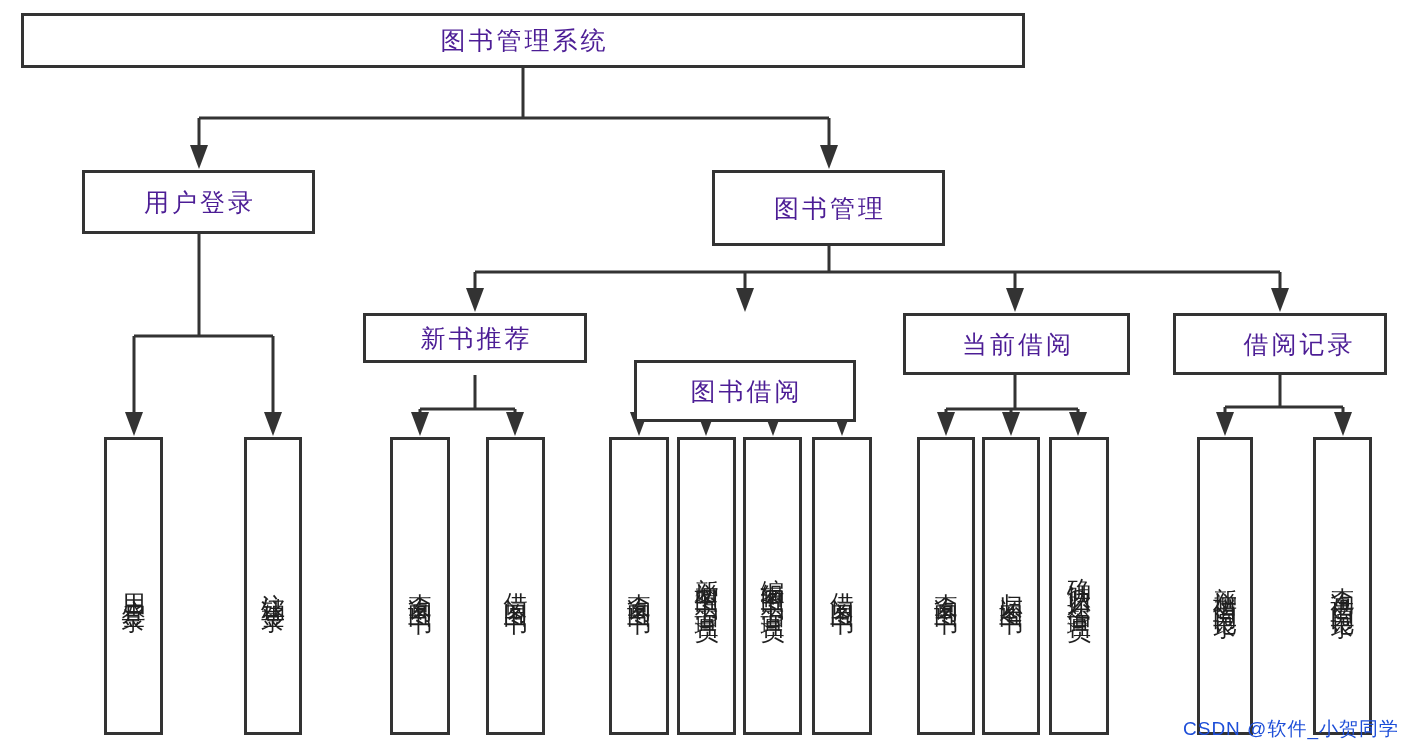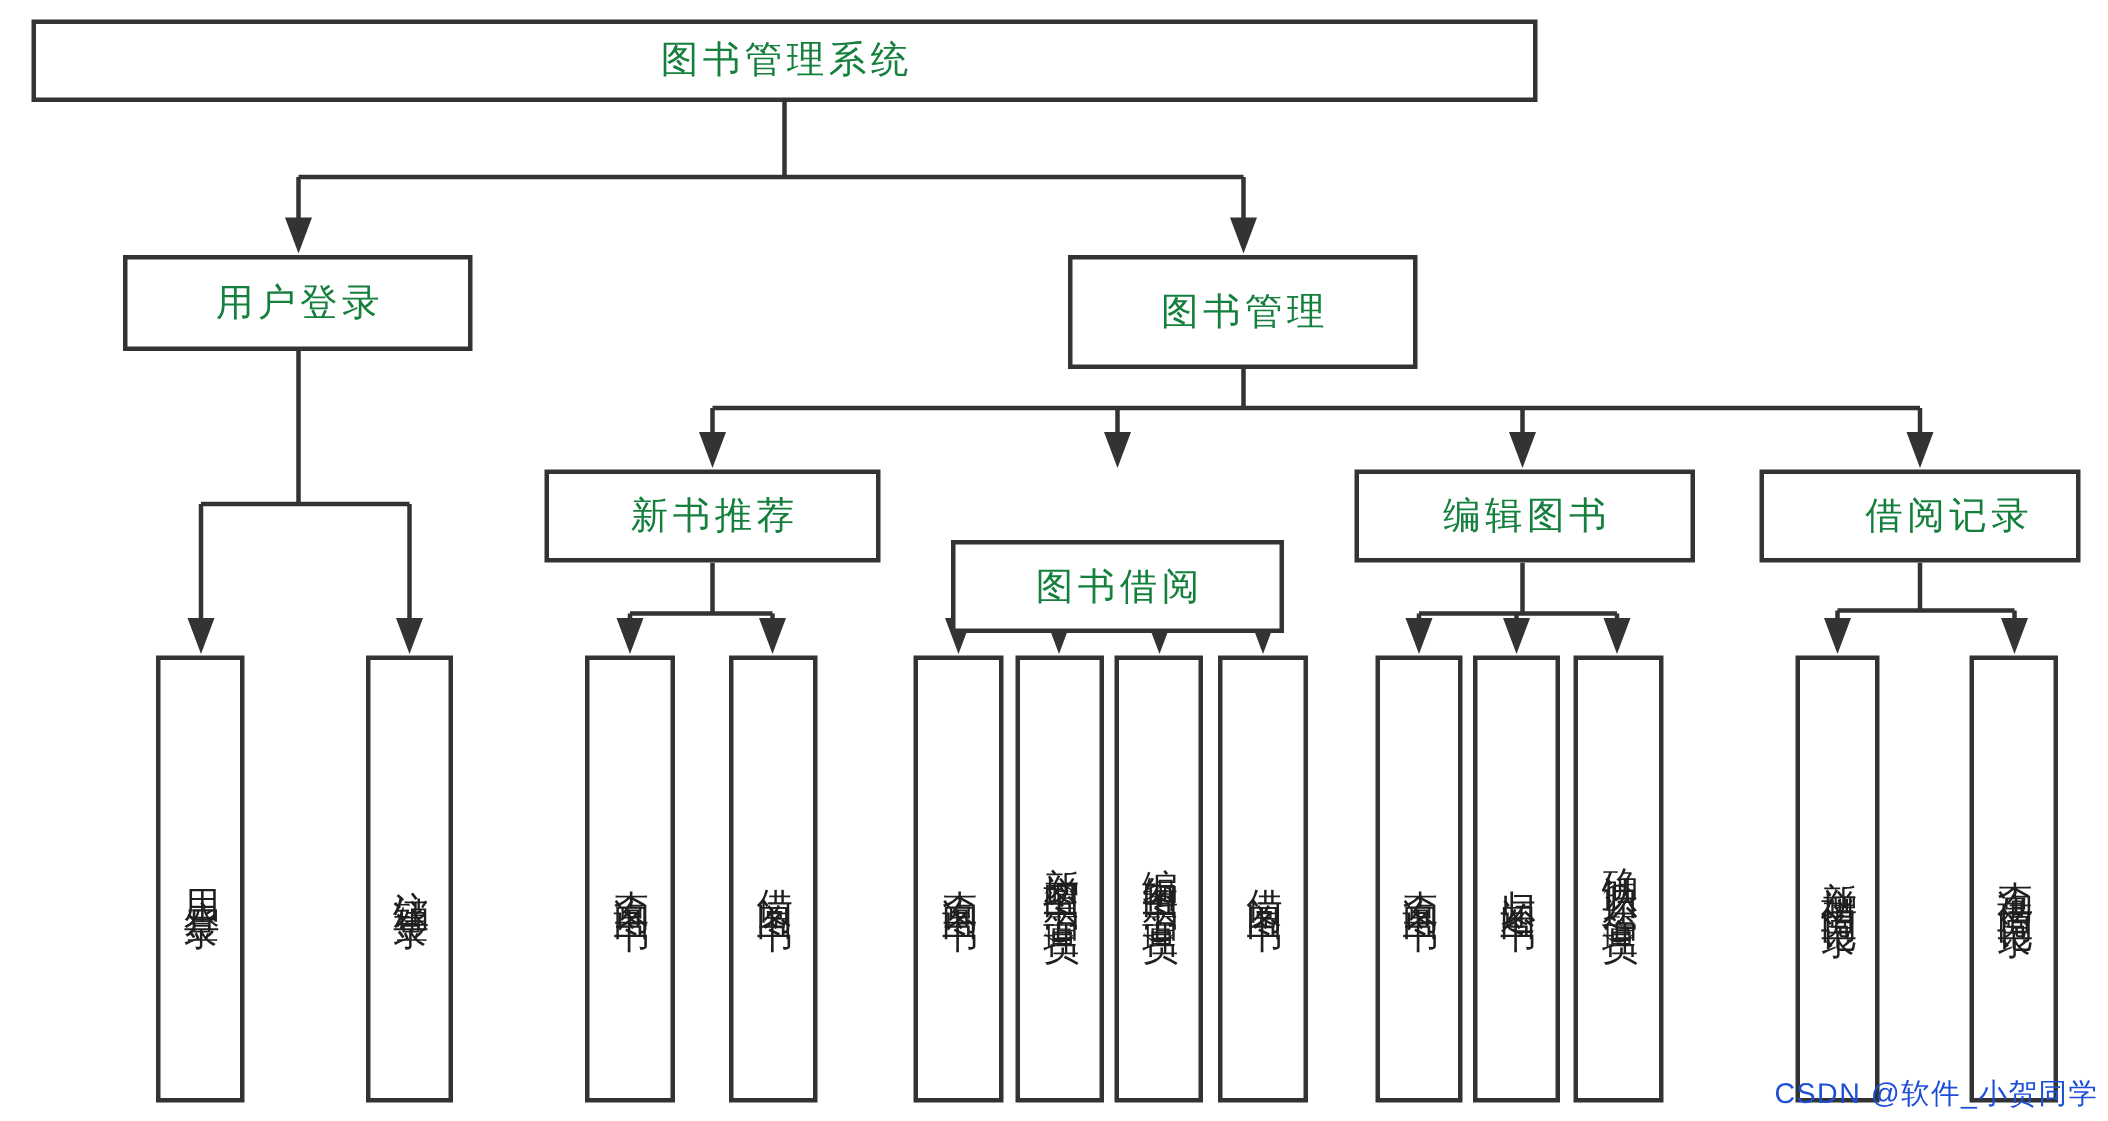--- a/index.html
+++ b/index.html
@@ -27,21 +27,21 @@
     position: absolute;
     box-sizing: border-box;
     background: #ffffff;
     border: 3px solid #333333;
     display: flex;
     align-items: center;
     justify-content: center;
     z-index: 2;
   }
   .node .hlabel {
-    color: #15803d;
+    color: #4c1d95;
     font-size: 25px;
     letter-spacing: 3px;
     white-space: nowrap;
     line-height: 1;
     text-indent: 3px; 
   }
   .node .vlabel {
     writing-mode: vertical-rl;
     text-orientation: mixed;
     color: #1f1f1f;
@@ -110,28 +110,28 @@
     <span class="hlabel">图书管理系统</span>
   </div>
 
   <div class="node" style="left:82px; top:170px; width:233px; height:64px;">
     <span class="hlabel">用户登录</span>
   </div>
   <div class="node" style="left:712px; top:170px; width:233px; height:76px;">
     <span class="hlabel">图书管理</span>
   </div>
 
-  <div class="node" style="left:363px; top:313px; width:224px; height:62px;">
+  <div class="node" style="left:363px; top:313px; width:224px; height:50px;">
     <span class="hlabel">新书推荐</span>
   </div>
   <div class="node" style="left:634px; top:313px; width:222px; height:62px;margin-top:47px;">
     <span class="hlabel">图书借阅</span>
   </div>
   <div class="node" style="left:903px; top:313px; width:227px; height:62px;">
-    <span class="hlabel">编辑图书</span>
+    <span class="hlabel">当前借阅</span>
   </div>
   <div class="node" style="left:1173px; top:313px; width:214px; height:62px;padding-left:36px;">
     <span class="hlabel">借阅记录</span>
   </div>
 
   <div class="node" style="left:104px; top:437px; width:59px; height:298px;">
     <span class="vlabel">用户登录</span>
   </div>
   <div class="node" style="left:244px; top:437px; width:58px; height:298px;">
     <span class="vlabel">注销登录</span>

